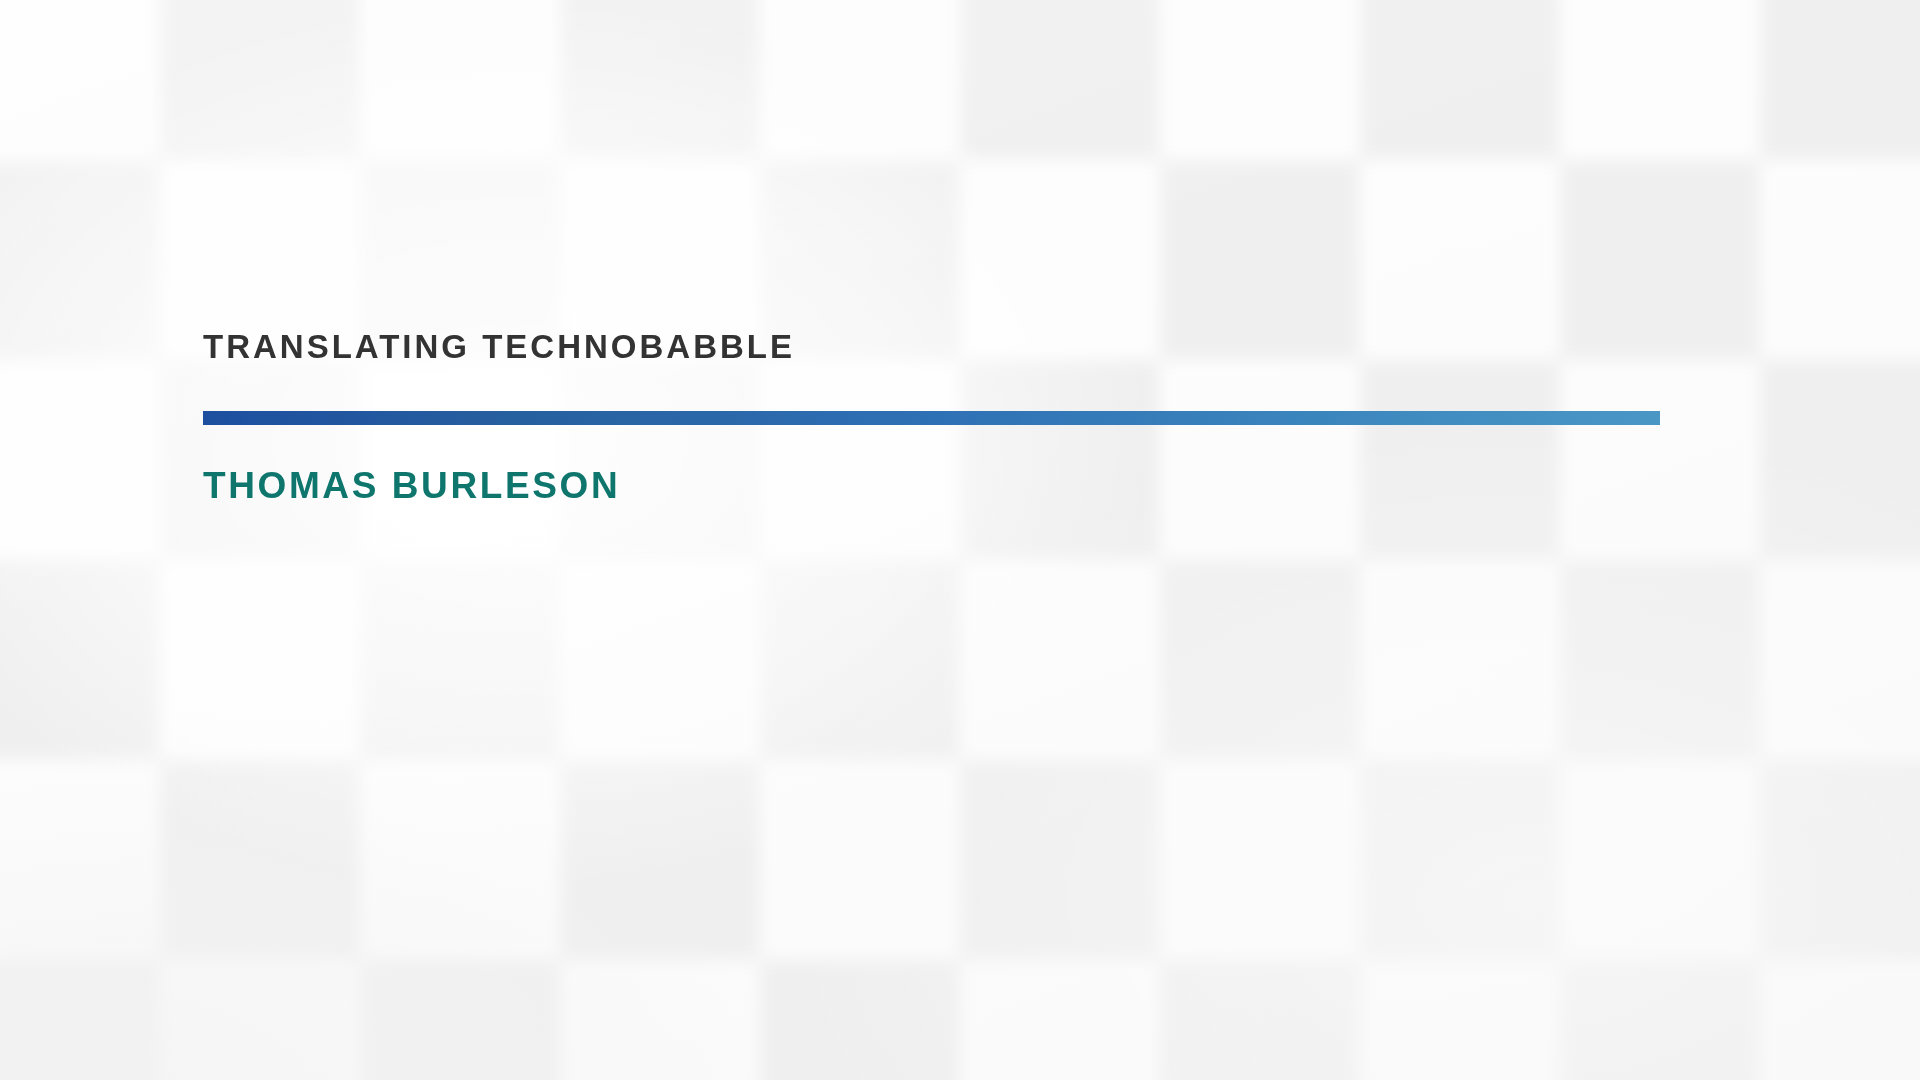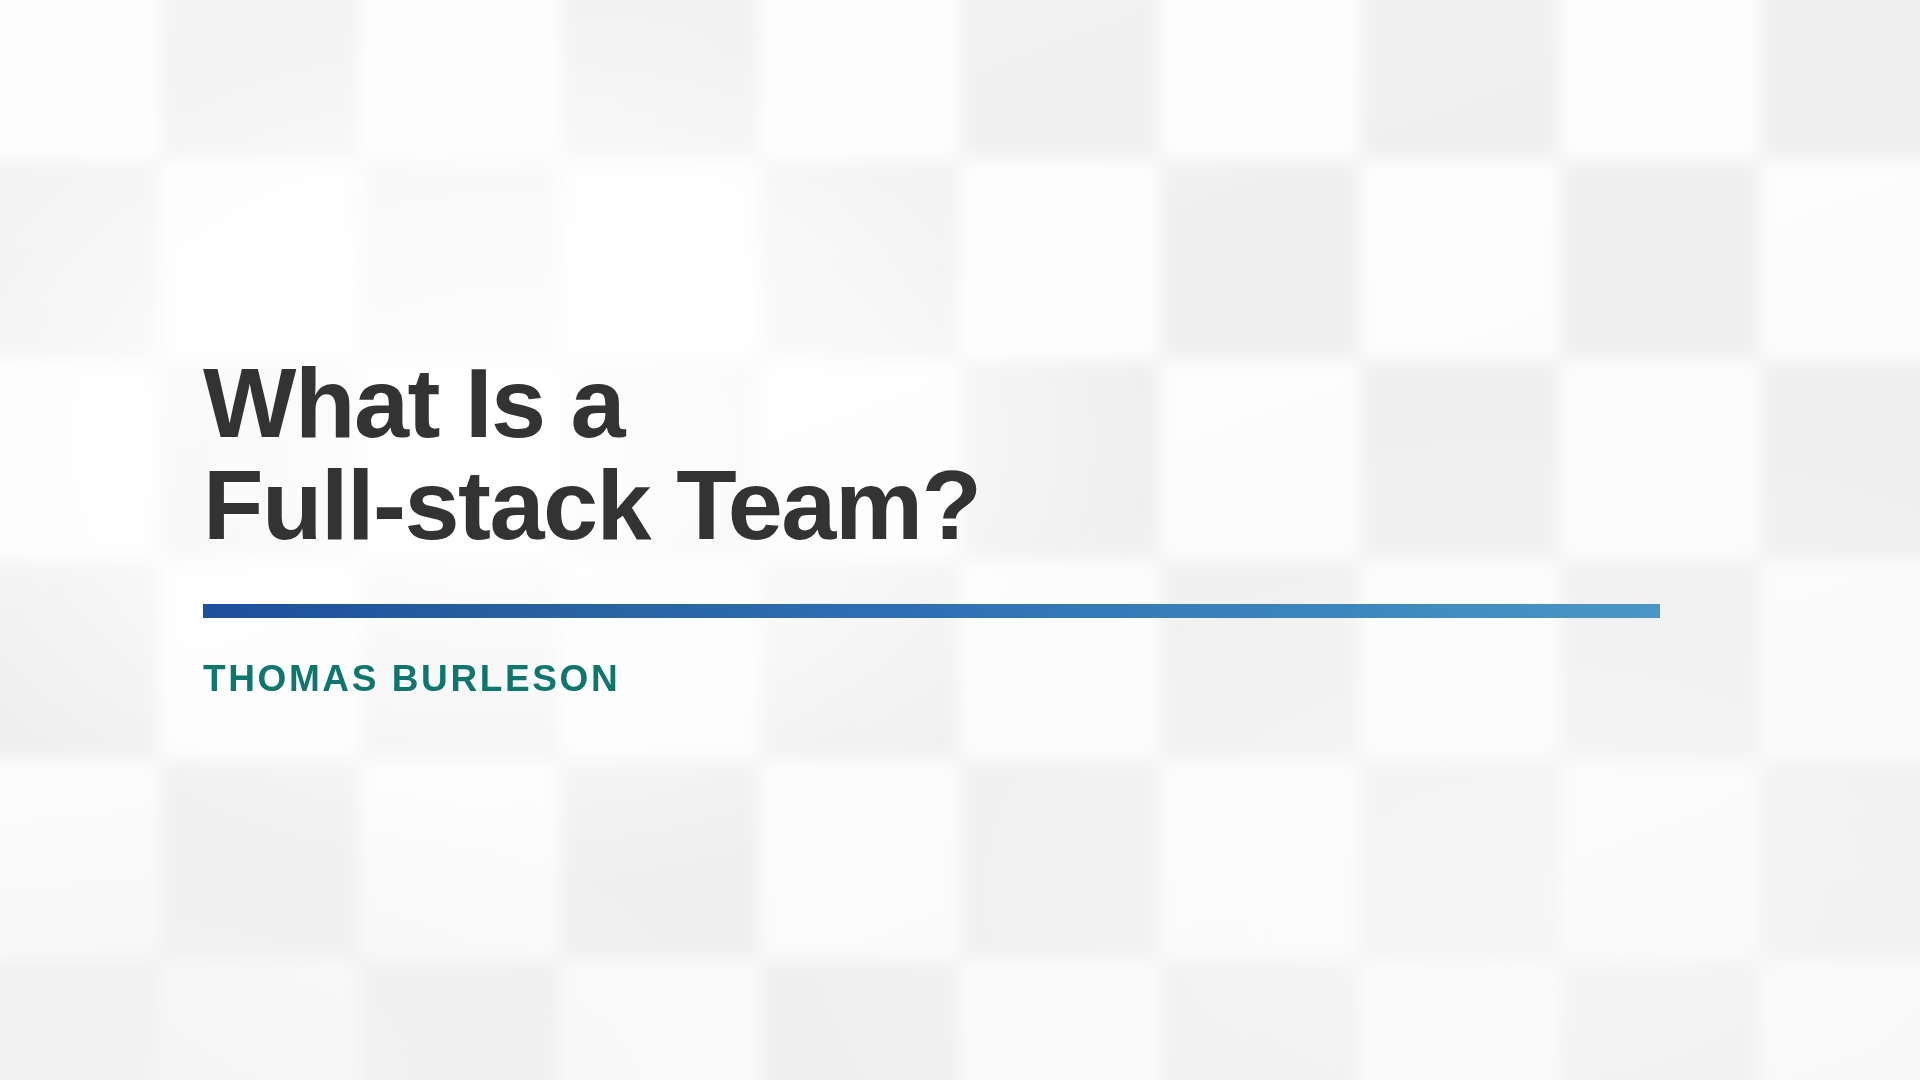--- a/index.html
+++ b/index.html
@@ -113,25 +113,22 @@
 <body>
 
 <div id="slide">
 
   <div class="bg-layer"></div>
   <div class="bg-soft"></div>
   <div class="bg-vignette"></div>
 
   <div class="content">
 
+    <div class="kicker">TRANSLATING TECHNOBABBLE</div>
 
-    <h1 class="title">
-      <span class="tline">What Is a</span>
-      <span class="tline">Full-stack Team?</span>
-    </h1>
 
     <div class="rule-wrap">
       <div class="rule"></div>
     </div>
 
     <div class="author">THOMAS BURLESON</div>
 
   </div>
 </div>
 

